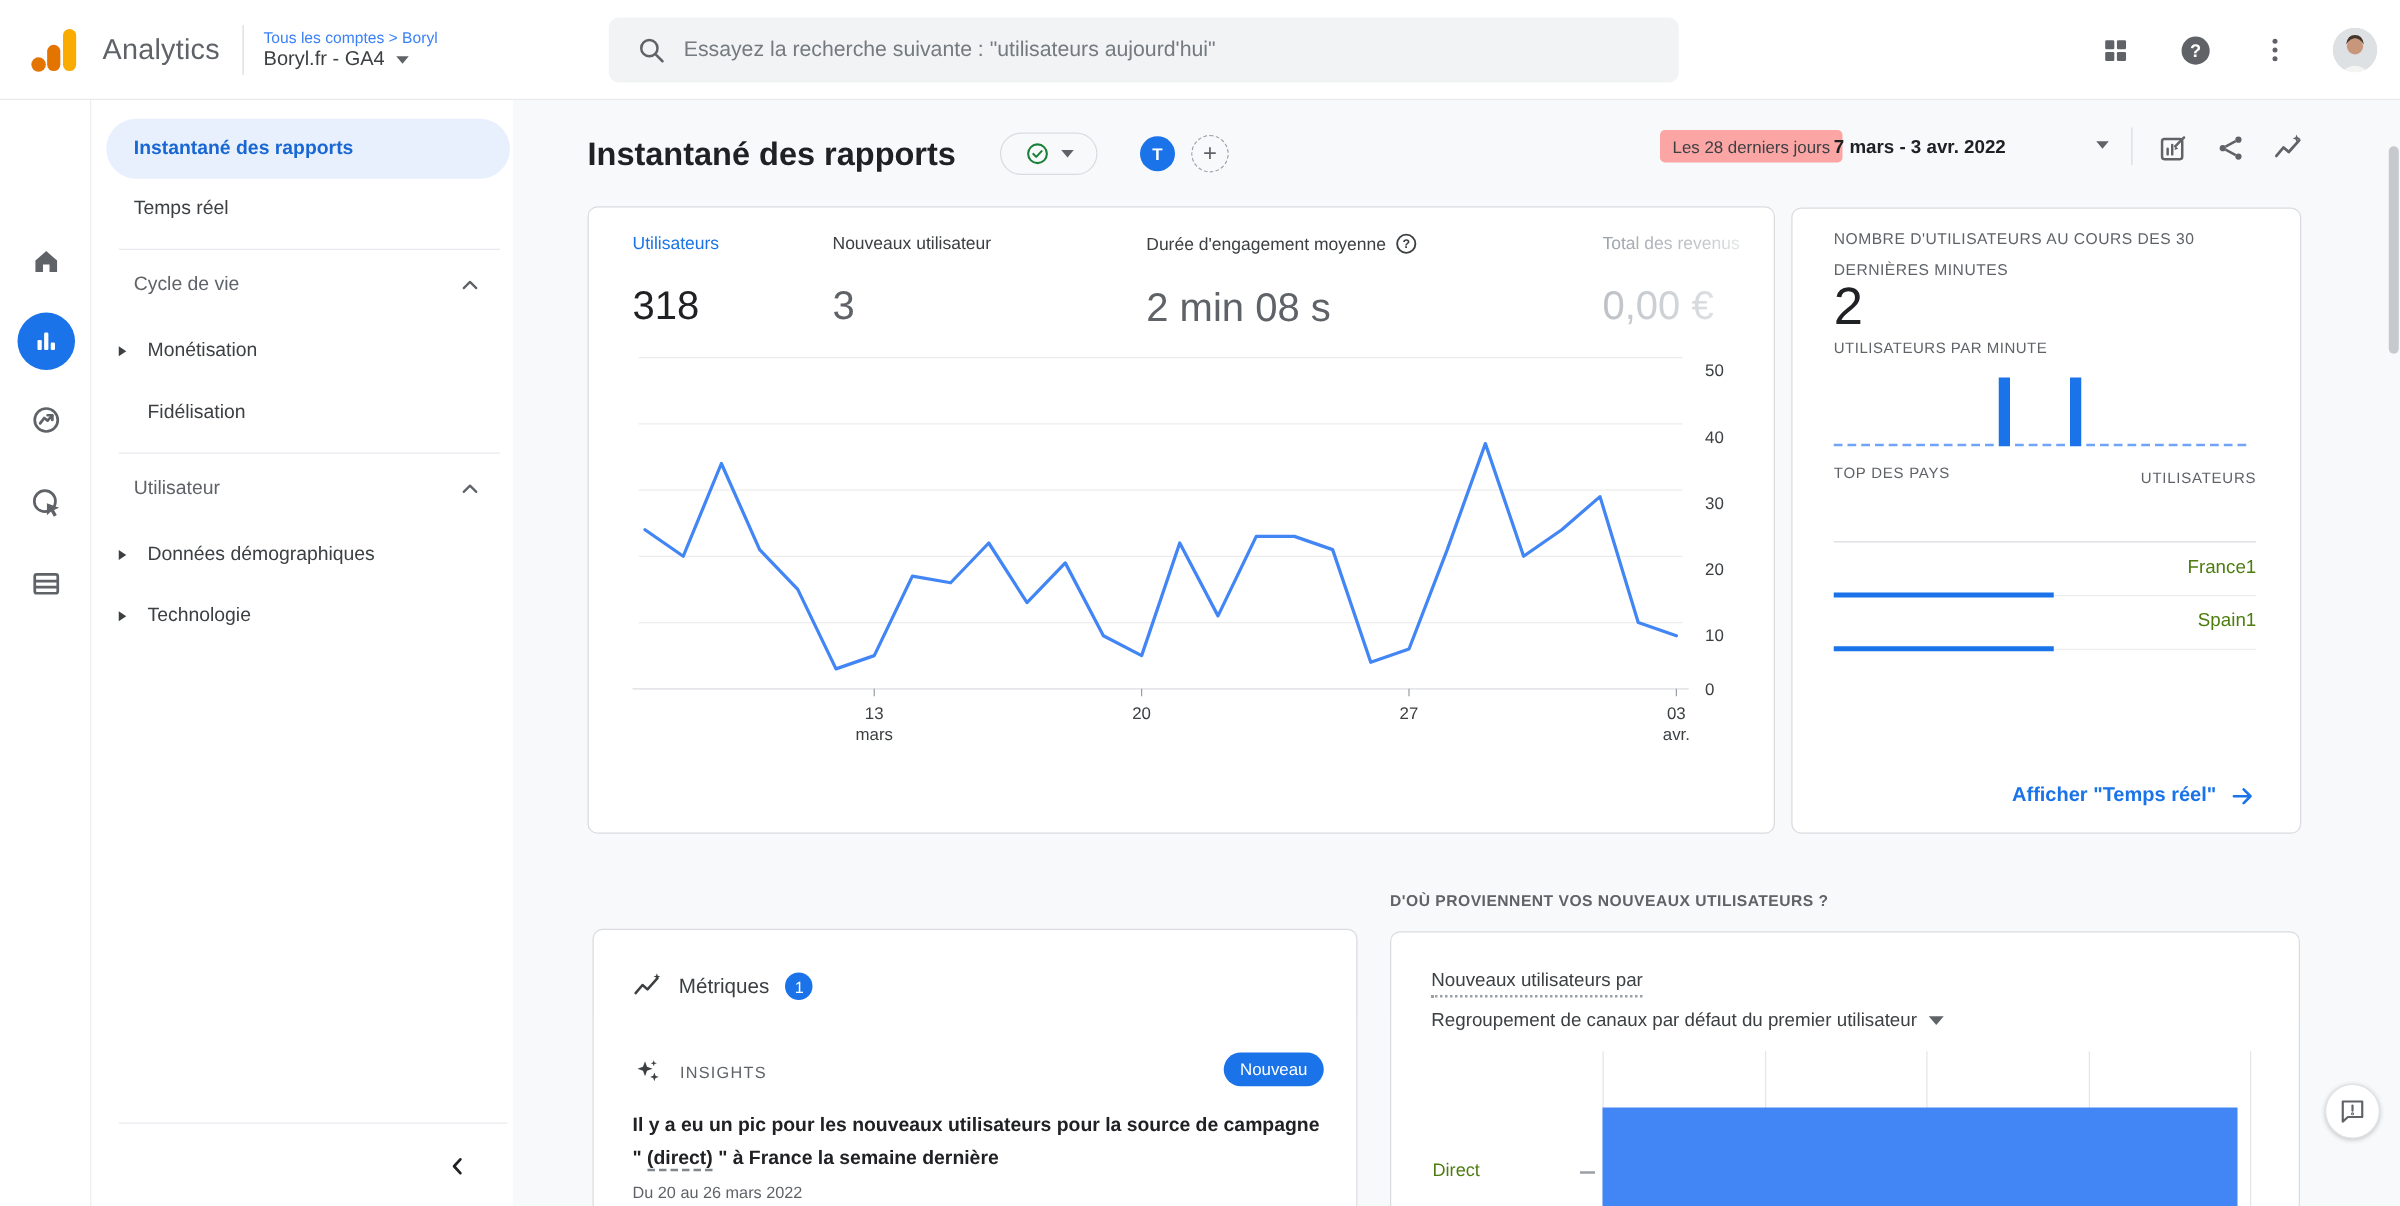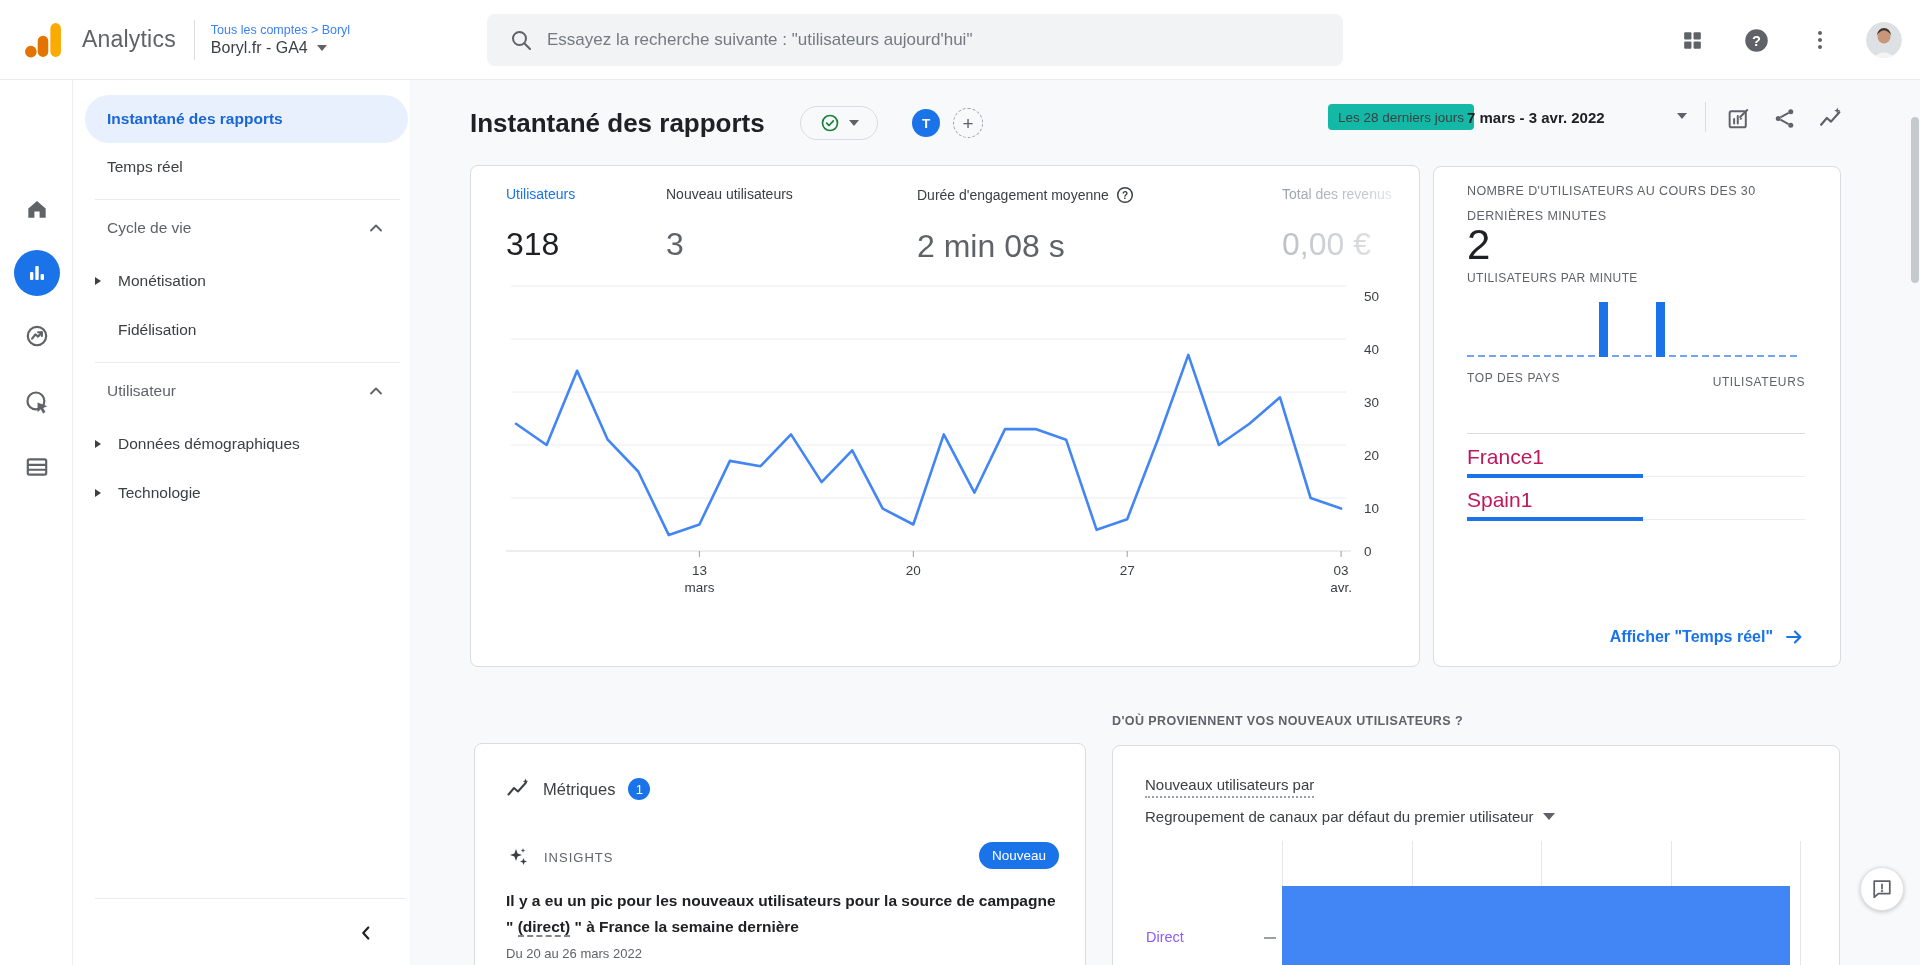--- a/index.html
+++ b/index.html
@@ -65,21 +65,21 @@
   .verify-pill { position:absolute; left:800px; top:106px; width:78px; height:34px; border:1px solid #dadce0;
                  border-radius:17px; display:flex; align-items:center; justify-content:center; gap:9px;
                  background:transparent; cursor:pointer; }
   .verify-pill svg { width:20px; height:20px; }
   .collab-avatar { position:absolute; left:912px; top:109px; width:28px; height:28px; border-radius:50%;
                    background:#1a73e8; color:#fff; font-size:13.5px; font-weight:bold;
                    display:flex; align-items:center; justify-content:center; cursor:pointer; }
   .add-collab { position:absolute; left:953px; top:108px; width:30px; height:30px; border-radius:50%;
                 border:1.6px dashed #9aa0a6; background:transparent; color:#5f6368; font-size:19px;
                 display:flex; align-items:center; justify-content:center; cursor:pointer; line-height:1; }
-  .date-preset { position:absolute; left:1328px; top:104px; height:26px; background:#14b8a6; border-radius:4px;
+  .date-preset { position:absolute; left:1328px; top:104px; height:26px; background:#fca5a5; border-radius:4px;
                  padding:0 10px; font-size:13.5px; color:#3c4043; display:flex; align-items:center; }
   .date-range { position:absolute; left:1467px; top:104px; height:26px; font-size:15px; font-weight:bold;
                 color:#202124; display:flex; align-items:center; cursor:pointer; }
   .date-caret { position:absolute; left:1668px; top:113px; cursor:pointer; }
   .hdr-vdivider { position:absolute; left:1705px; top:102px; width:1px; height:30px; background:#dadce0; }
   .hdr-icon { position:absolute; top:104px; width:40px; height:28px; border:none; background:transparent;
               cursor:pointer; display:flex; align-items:center; justify-content:center; }
   .hdr-icon svg { width:25px; height:25px; }
   .scroll-thumb { position:absolute; left:1911px; top:117px; width:8px; height:166px; border-radius:4px;
                   background:#c6cace; cursor:pointer; }
@@ -108,21 +108,21 @@
   #minute-chart { position:absolute; left:33px; top:128px; width:330px; height:62px;
                   display:flex; align-items:flex-end; justify-content:space-between; }
   .m-bar { width:9px; height:55px; background:#1a73e8; }
   .m-dash { width:7px; height:2.5px; background:#4285f4; opacity:.75; }
   .rt-table-head { position:absolute; left:33px; right:35px; top:204px; display:flex;
                    justify-content:space-between; font-size:12px; letter-spacing:.6px; color:#5f6368; }
   .rt-users-head { width:96px; text-align:right; word-break:break-all; line-height:22px; }
   .rt-head-divider { position:absolute; left:33px; right:35px; top:266px; height:1px; background:#dadce0; }
   #country-rows { position:absolute; left:33px; right:35px; top:268px; }
   .rt-row { margin-top:10px; }
-  .rt-row-line { display:flex; justify-content:flex-start; font-size:21px; color:#be185d; height:20px; }
+  .rt-row-line { display:flex; justify-content:flex-end; font-size:15px; color:#4d7c0f; height:20px; }
   .rt-track { position:relative; height:4px; margin-top:9px; }
   .rt-track-line { position:absolute; left:0; right:0; bottom:1px; height:1px; background:#ebedef; }
   .rt-bar { position:absolute; left:0; top:0; height:4px; background:#1a73e8; }
   .rt-link { position:absolute; right:35px; bottom:18px; display:flex; align-items:center; gap:10px;
              border:none; background:transparent; cursor:pointer; }
   .rt-link span { font-size:16px; color:#1a73e8; font-weight:bold; }
   .rt-link svg { width:22px; height:22px; }
 
   .section-heading { position:absolute; left:1112px; top:714px; font-size:12.5px; letter-spacing:.4px;
                      color:#5f6368; font-weight:bold; }
@@ -145,21 +145,21 @@
 
   .channel-card { left:1112px; top:745px; width:728px; height:300px; overflow:hidden; }
   .dim-line1 { position:absolute; left:32px; top:30px; font-size:15px; color:#3c4043;
                border-bottom:2px dotted #9aa0a6; padding-bottom:3px; cursor:pointer; }
   .dim-line2 { position:absolute; left:32px; top:62px; font-size:15px; color:#3c4043; display:flex;
                align-items:center; cursor:pointer; }
   .caret-lg { border-left:6px solid transparent; border-right:6px solid transparent; border-top:7px solid #5f6368; }
   #channel-chart { position:absolute; left:0; top:95px; width:728px; height:205px; }
   .grid-v { position:absolute; top:0; bottom:0; width:1px; background:#e4e6e9; }
   .ch-bar { position:absolute; background:#4285f4; }
-  .ch-cat-label { position:absolute; font-size:14.5px; color:#8b5cf6; }
+  .ch-cat-label { position:absolute; font-size:14.5px; color:#4d7c0f; }
   .ch-tick { position:absolute; width:12px; height:2px; background:#9aa0a6; }
 
   .feedback-btn { position:absolute; left:1860px; top:867px; width:44px; height:44px; border-radius:50%;
                   background:#fff; border:1px solid #e0e2e5; box-shadow:0 1px 4px rgba(0,0,0,.22);
                   cursor:pointer; display:flex; align-items:center; justify-content:center; }
   .feedback-btn svg { width:22px; height:22px; }
 </style>
 </head>
 <body>
 
@@ -359,21 +359,21 @@
   <section class="card summary-card">
     <div id="metrics-row">
         <div class="metric active" style="left: 35px; width: 150px;">
           <div class="m-label">
             <span>Utilisateurs</span>
           </div>
           <div class="m-value">318</div>
         </div>
         <div class="metric default" style="left: 195px; width: 240px;">
           <div class="m-label">
-            <span>Nouveau utilisateurs</span>
+            <span>Nouveaux utilisateur</span>
           </div>
           <div class="m-value">3</div>
         </div>
         <div class="metric default" style="left: 446px; width: 360px;">
           <div class="m-label">
             <span>Durée d'engagement moyenne</span>
             <svg class="mhelp" viewBox="0 0 18 18">
               <circle cx="9" cy="9" r="7.3" fill="none" stroke="#3c4043" stroke-width="1.5"></circle>
               <text x="9" y="12.8" text-anchor="middle" font-size="10" font-weight="bold" fill="#3c4043">?</text>
             </svg>

